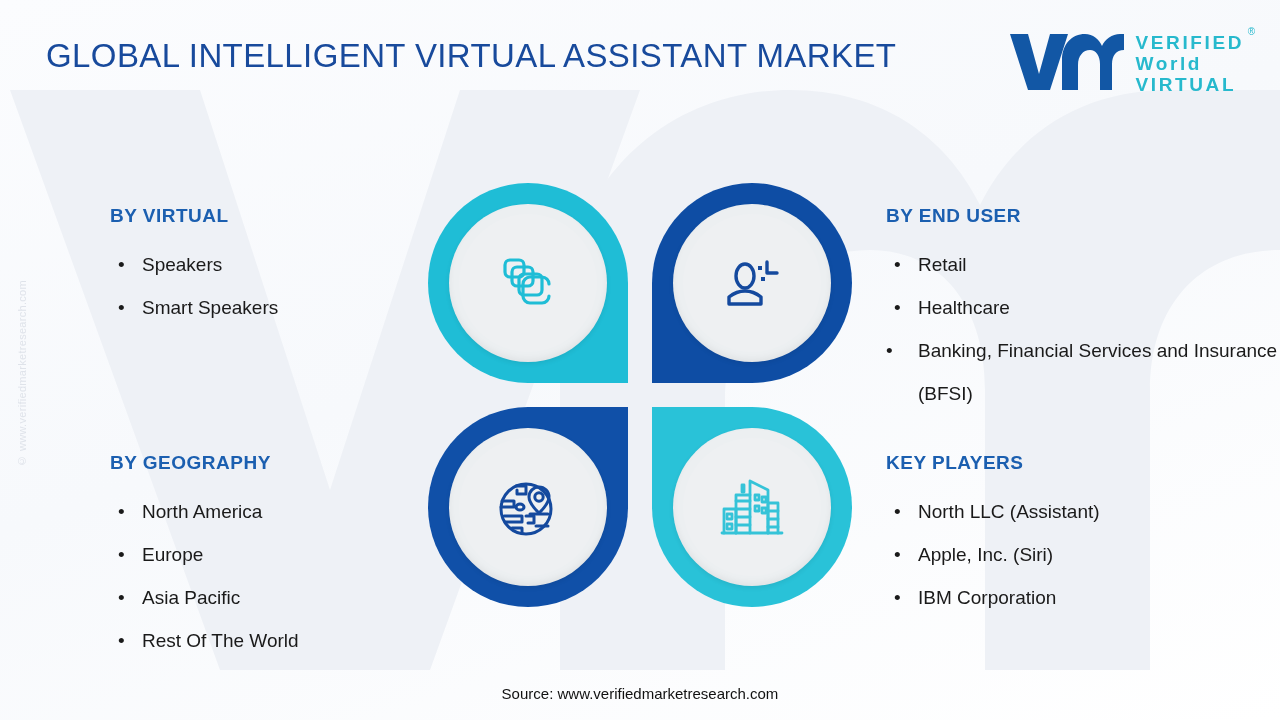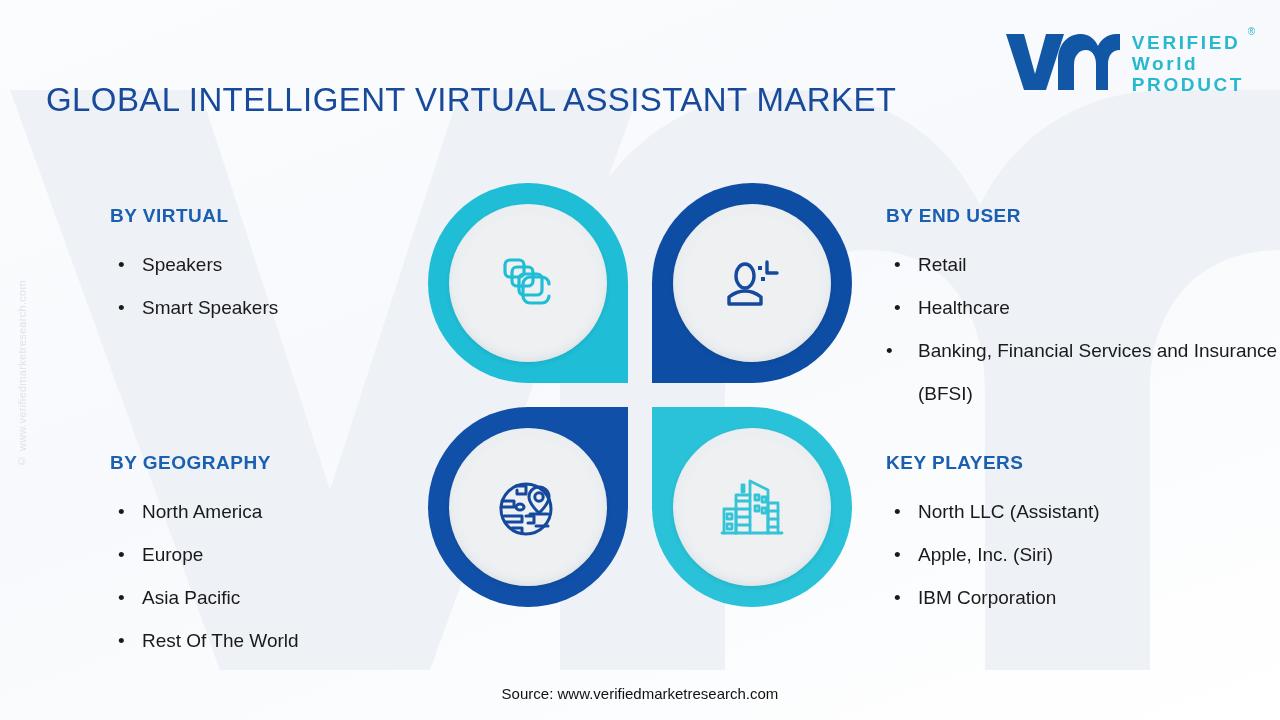--- a/index.html
+++ b/index.html
@@ -47,21 +47,20 @@
     white-space: nowrap;
   }
 
   
   .header {
     position: absolute;
     left: 46px;
     top: 34px;
     width: 860px;
     z-index: 6;
-    margin-top: 44px;
   }
   .title {
     margin: 0;
     font-size: 33px;
     line-height: 43px;
     font-weight: 400;
     letter-spacing: 0.4px;
     color: #184a9c;
     font-family: "Liberation Sans", sans-serif;
   }
@@ -225,21 +224,21 @@
 
   <div class="logo">
     <svg class="logo-mark" width="118" height="70" viewBox="0 0 118 70">
       <path d="M4,8 L22,8 L33,48 L44,8 L62,8 L44,64 L22,64 Z" fill="#1257a5"></path>
       <path d="M56,64 L56,34 C56,18 66,8 79,8 C87,8 93,13 96,20 C99,13 106,8 114,8 L118,8 L118,24 C110,24 106,30 106,38 L106,64 L94,64 L94,38 C94,30 90,24 84,24 C77,24 72,30 72,39 L72,64 Z" fill="#1257a5"></path>
     </svg>
     <div class="logo-words">
       <span class="logo-reg">®</span>
       <span class="lw">VERIFIED</span>
       <span class="lw">World</span>
-      <span class="lw">PRODUCT</span>
+      <span class="lw">VIRTUAL</span>
     </div>
   </div>
 
   <div class="col col-left row-top">
     <div class="col-title">BY VIRTUAL</div>
     <ul class="col-list">
       <li><span class="bullet">•</span><span>Speakers</span></li>
       <li><span class="bullet">•</span><span>Smart Speakers</span></li>
     </ul>
   </div>

